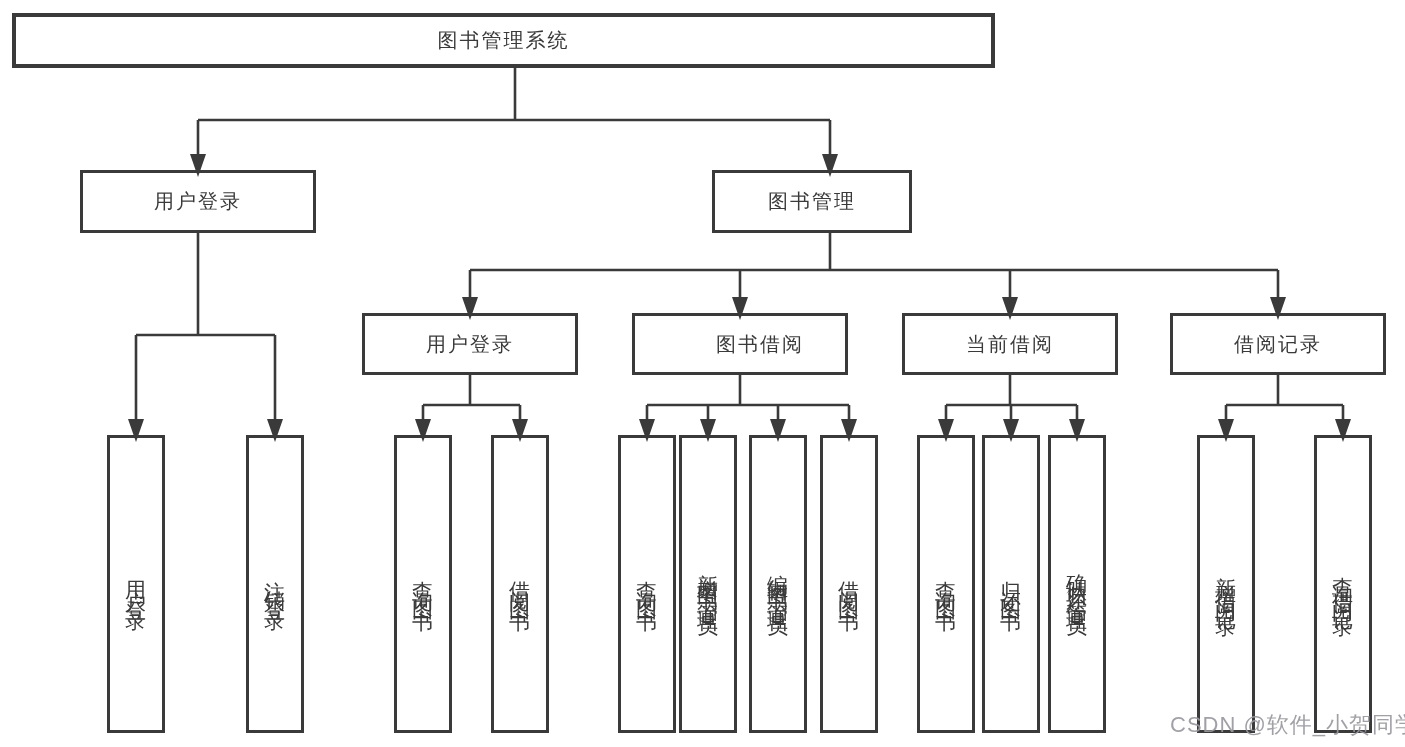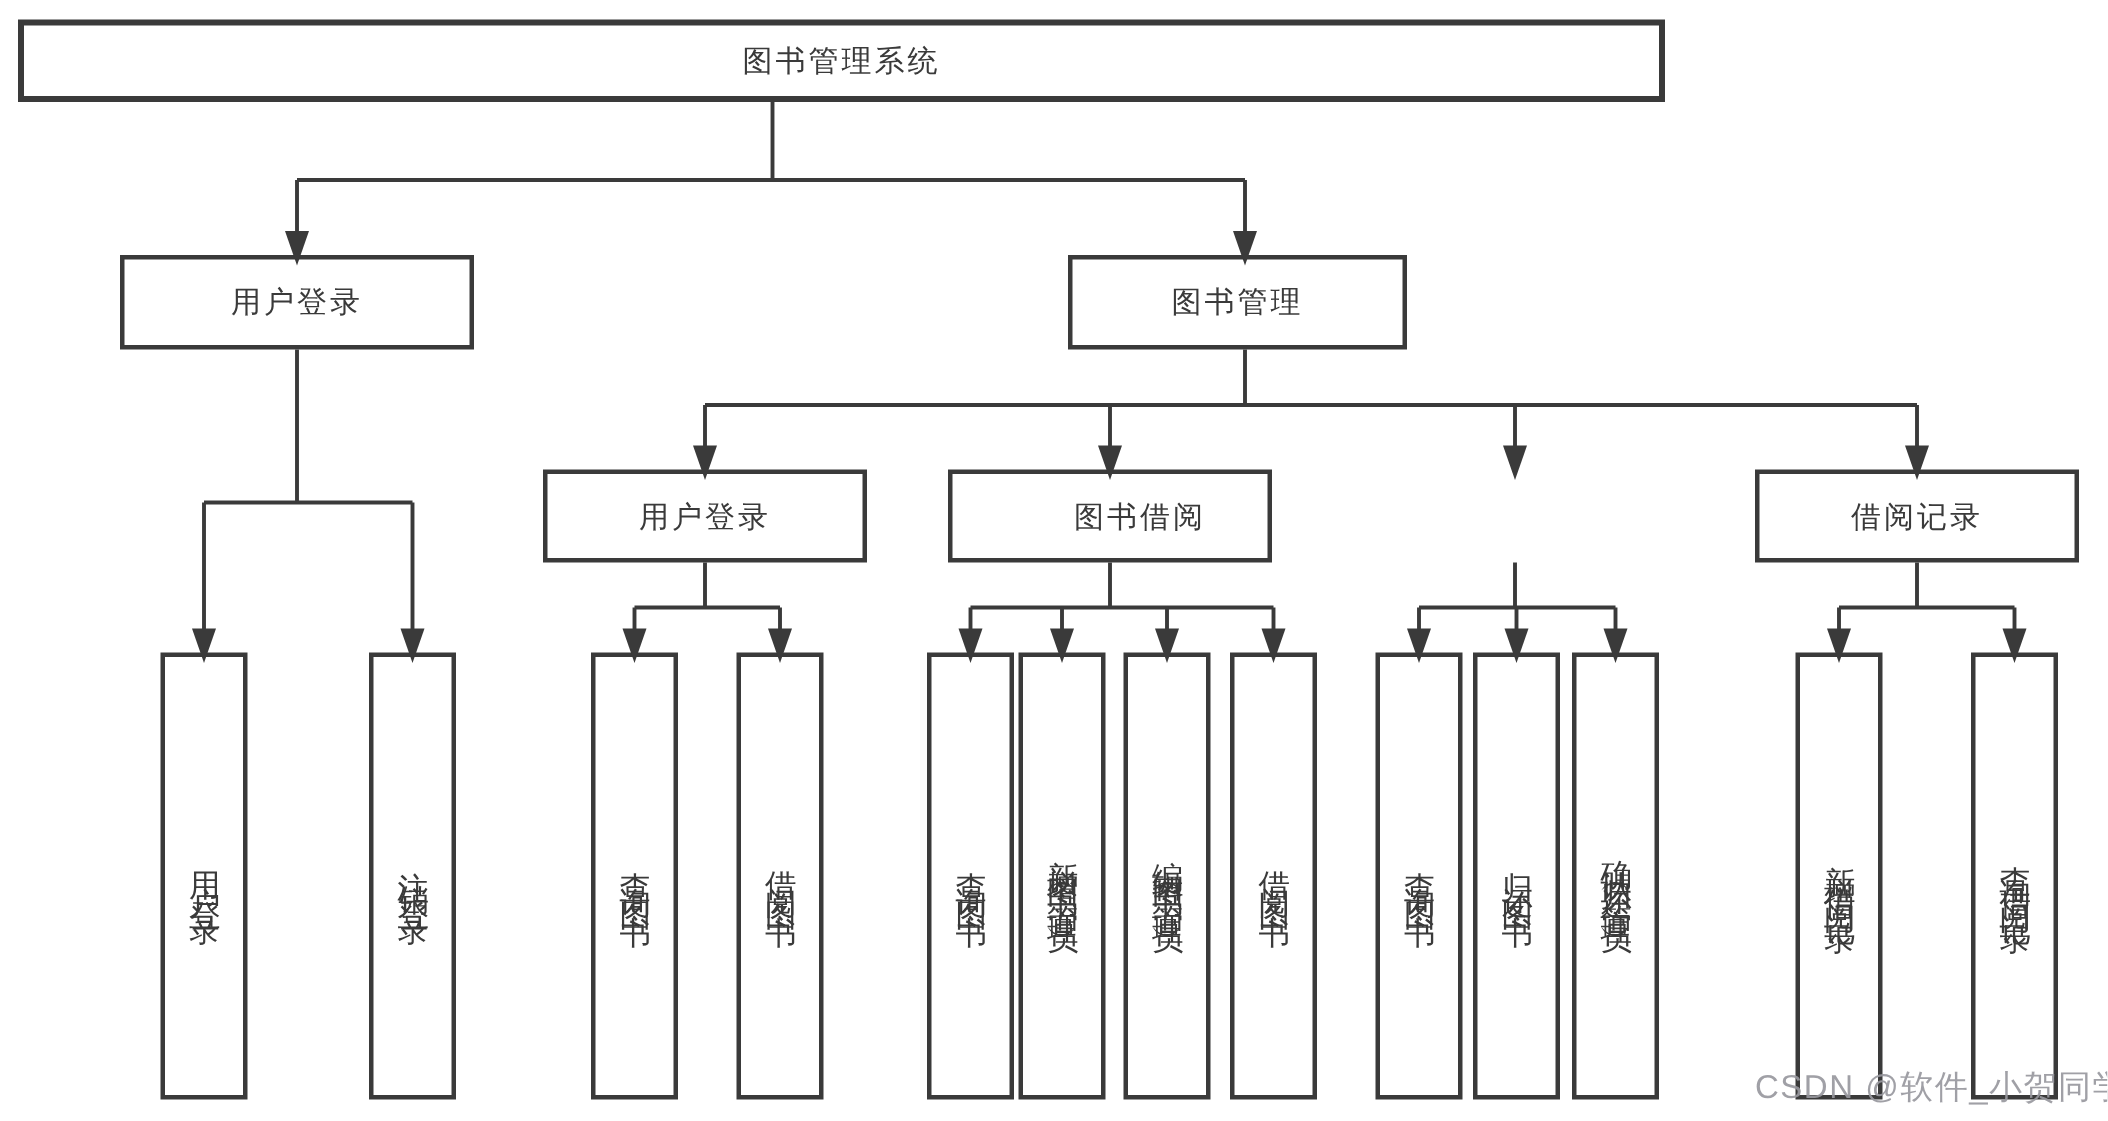--- a/index.html
+++ b/index.html
@@ -57,27 +57,28 @@
     color: rgba(152, 152, 158, 0.92);
     letter-spacing: 1px;
     white-space: nowrap;
   }
 </style>
 </head>
 <body>
 
 <div id="canvas">
 
-  <div class="node h root-box" style="left:12px; top:13px; width:1098px; height:55px;">图书管理系统</div>
+  <div class="node h root-box" style="left:12px; top:13px; width:983px; height:55px;">图书管理系统</div>
 
   <div class="node h" style="left:80px; top:170px; width:236px; height:63px;">用户登录</div>
-  <div class="node h" style="left:712px; top:170px; width:226px; height:63px;">图书管理</div>
+  <div class="node h" style="left:712px; top:170px; width:200px; height:63px;">图书管理</div>
 
   <div class="node h" style="left:362px; top:313px; width:216px; height:62px;">用户登录</div>
   <div class="node h" style="left:632px; top:313px; width:216px; height:62px;padding-left:40px;">图书借阅</div>
+  <div class="node h" style="left:902px; top:313px; width:216px; height:62px;">当前借阅</div>
   <div class="node h" style="left:1170px; top:313px; width:216px; height:62px;">借阅记录</div>
 
   <div class="node v" style="left:107px; top:435px; width:58px; height:298px;">用户登录</div>
   <div class="node v" style="left:246px; top:435px; width:58px; height:298px;">注销登录</div>
 
   <div class="node v" style="left:394px; top:435px; width:58px; height:298px;">查询图书</div>
   <div class="node v" style="left:491px; top:435px; width:58px; height:298px;">借阅图书</div>
 
   <div class="node v" style="left:618px; top:435px; width:58px; height:298px;">查询图书</div>
   <div class="node v" style="left:679px; top:435px; width:58px; height:298px; letter-spacing:6px;">新增图书（管理员）</div>

